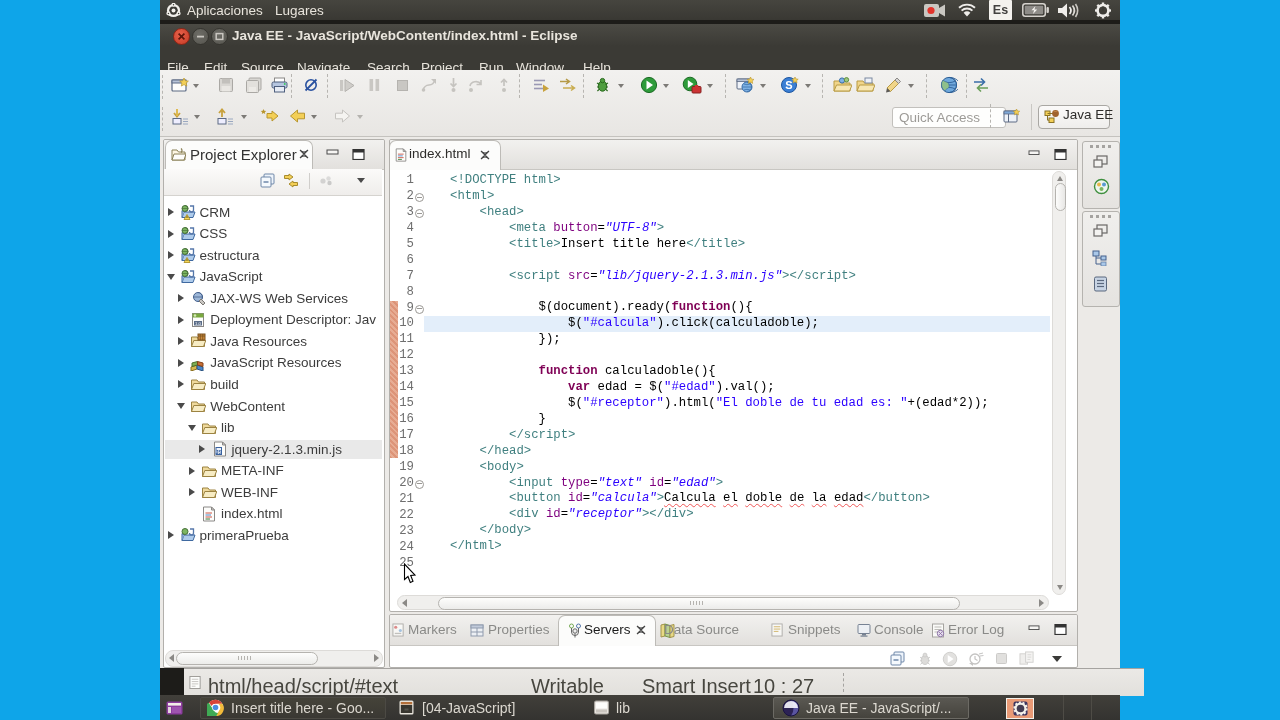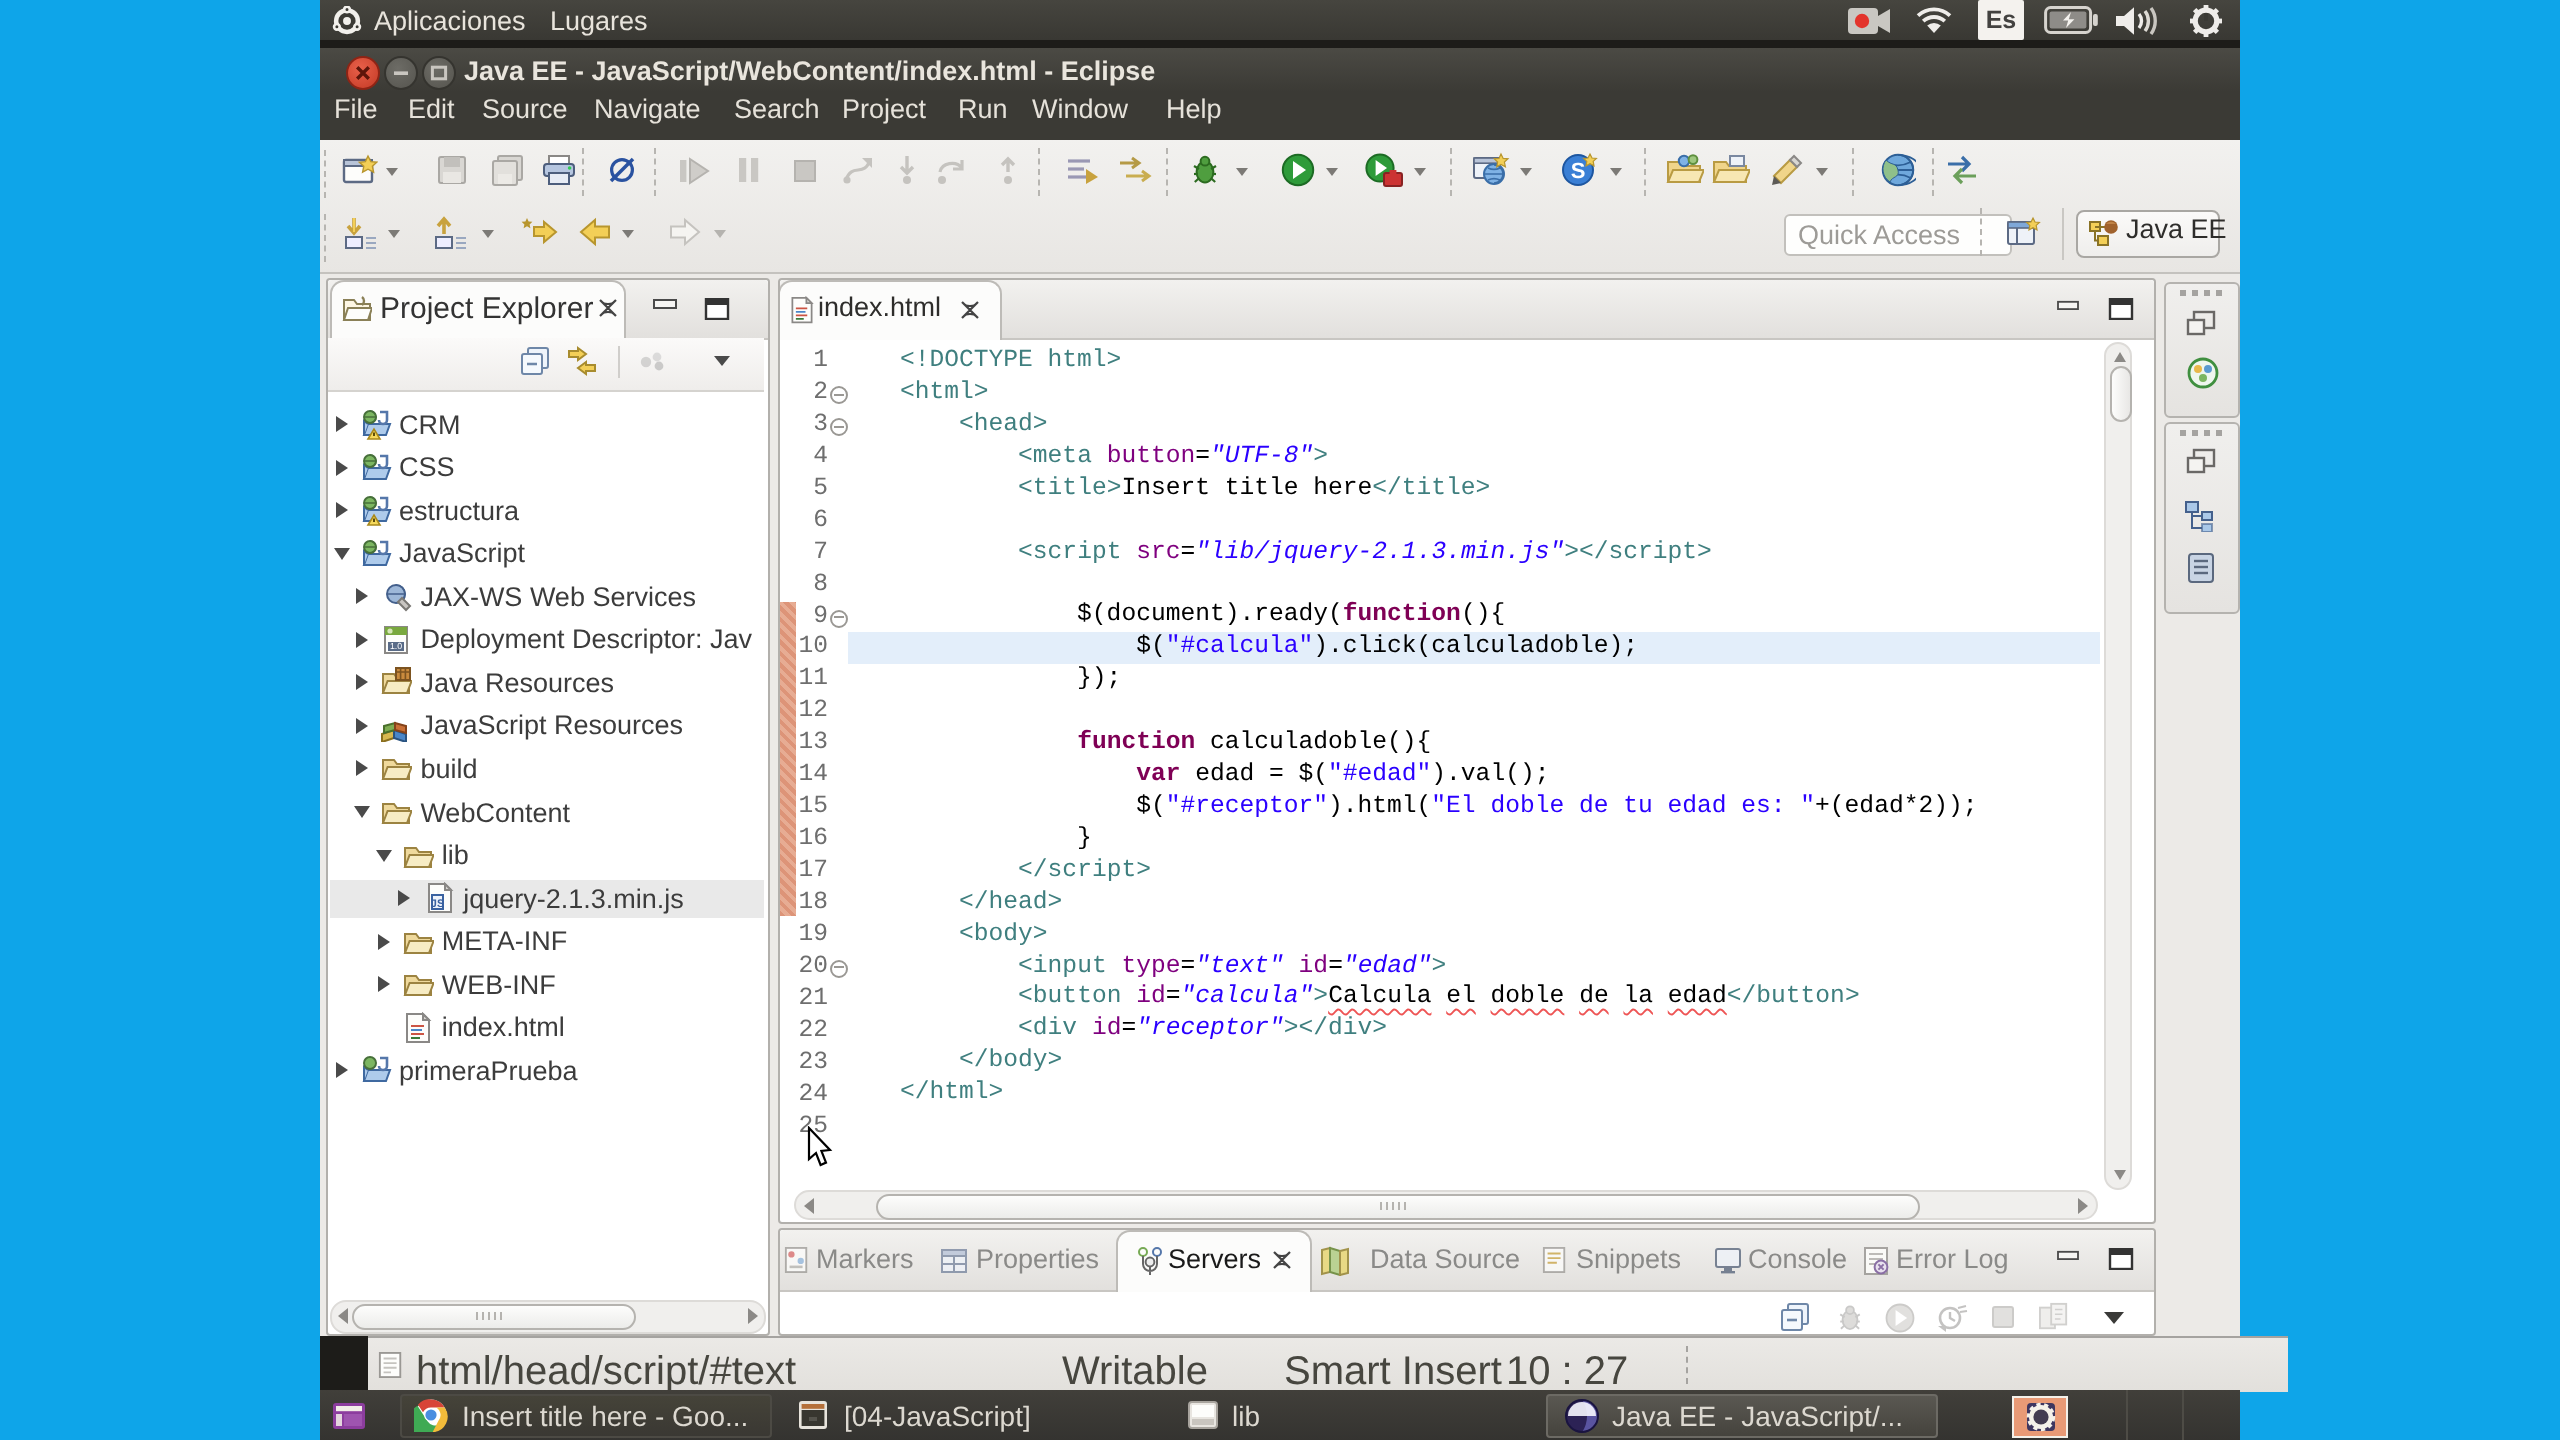--- a/index.html
+++ b/index.html
@@ -8,21 +8,21 @@
 .abs{position:absolute;}
 
 #topbar{position:absolute;left:0;top:0;width:960px;height:20px;background:linear-gradient(#46453f,#393833);color:#dfdbd2;}
 #topbar .m{position:absolute;top:1px;font-size:13.5px;line-height:19px;color:#e8e4dc;}
 
 #titlebar{position:absolute;left:0;top:24px;width:960px;height:22px;background:linear-gradient(#4b4a44,#3b3a35);}
 #titlebar .t{position:absolute;left:72px;top:4px;font-size:13.5px;font-weight:bold;color:#e9e5dd;}
 .wbtn{position:absolute;top:4px;width:15px;height:15px;border-radius:50%;}
 
 #menubar{position:absolute;left:0;top:46px;width:960px;height:24px;background:#3b3a35;color:#e6e2da;font-size:13.5px;}
-#menubar span{position:absolute;top:1px;}
+#menubar span{position:absolute;top:14px;}
 
 #toolbar{position:absolute;left:0;top:70px;width:960px;height:66px;background:linear-gradient(#f2f1ef,#e8e6e3);border-bottom:1px solid #c4c2be;}
 .tsep{position:absolute;top:4px;height:24px;border-left:1px dashed #b7b5b1;width:0;}
 .dd{position:absolute;width:0;height:0;border-left:3.5px solid transparent;border-right:3.5px solid transparent;border-top:4px solid #7c7a76;}
 
 #work{position:absolute;left:0;top:137px;width:960px;height:531px;background:#eceae7;}
 
 .panel{position:absolute;background:#fff;border:1px solid #b2b0ac;border-radius:2px;overflow:hidden;}
 .phead{position:absolute;left:0;top:0;right:0;height:28px;background:linear-gradient(#f2f1ef,#e2e0dd);border-bottom:1px solid #c8c6c2;border-radius:2px 2px 0 0;}
 .tab{position:absolute;background:#fcfcfb;border:1px solid #bdbbb7;border-bottom:none;border-radius:7px 7px 0 0;}
@@ -703,21 +703,21 @@
         </svg>
     <span class="btab" style="left:194px;color:#1a1a1a">Servers</span>
     <svg class="abs" style="left:245px;top:9px" width="12" height="12" viewBox="0 0 12 12">
           <path d="M2 2 C4 4 4 4 6 4 C8 4 8 4 10 2 M2 10 C4 8 4 8 6 8 C8 8 8 8 10 10 M2 2 C4 4 5 5 6 6 M10 2 C8 4 7 5 6 6 M2 10 C4 8 5 7 6 6 M10 10 C8 8 7 7 6 6" stroke="#444" stroke-width="1.1" fill="none"></path>
         </svg>
     <svg class="abs" style="left:270px;top:8px" width="15" height="15" viewBox="0 0 15 15" opacity=".9">
           <path d="M1 2 l4-1 v12 l-4 1z" fill="#e8d87a" stroke="#9a8a3a"></path>
           <path d="M5 1 l5 1.5 v12 L5 13z" fill="#b5d08a" stroke="#6a8a3a"></path>
           <path d="M10 2.5 l4-1 v12 l-4 1z" fill="#e8d87a" stroke="#9a8a3a"></path>
         </svg>
-    <span class="btab" style="left:295px">Data Source</span>
+    <span class="btab" style="left:274px">Data Source</span>
     <svg class="abs" style="left:381px;top:8px" width="13" height="14" viewBox="0 0 14 15" opacity=".75">
           <rect x="1" y="1" width="11" height="13" fill="#fdfdfb" stroke="#9a9894"></rect>
           <path d="M3 4 h7 M3 6.5 h7 M3 9 h5" stroke="#c8a23e"></path>
         </svg>
     <span class="btab" style="left:398px">Snippets</span>
     <svg class="abs" style="left:467px;top:8px" width="14" height="14" viewBox="0 0 14 14" opacity=".8">
           <rect x="1" y="1.5" width="12" height="9" rx="1" fill="#eef2f8" stroke="#5a687e"></rect>
           <rect x="5" y="10.5" width="4" height="2" fill="#5a687e"></rect>
           <rect x="3.5" y="12.5" width="7" height="1.2" fill="#5a687e"></rect>
         </svg>

